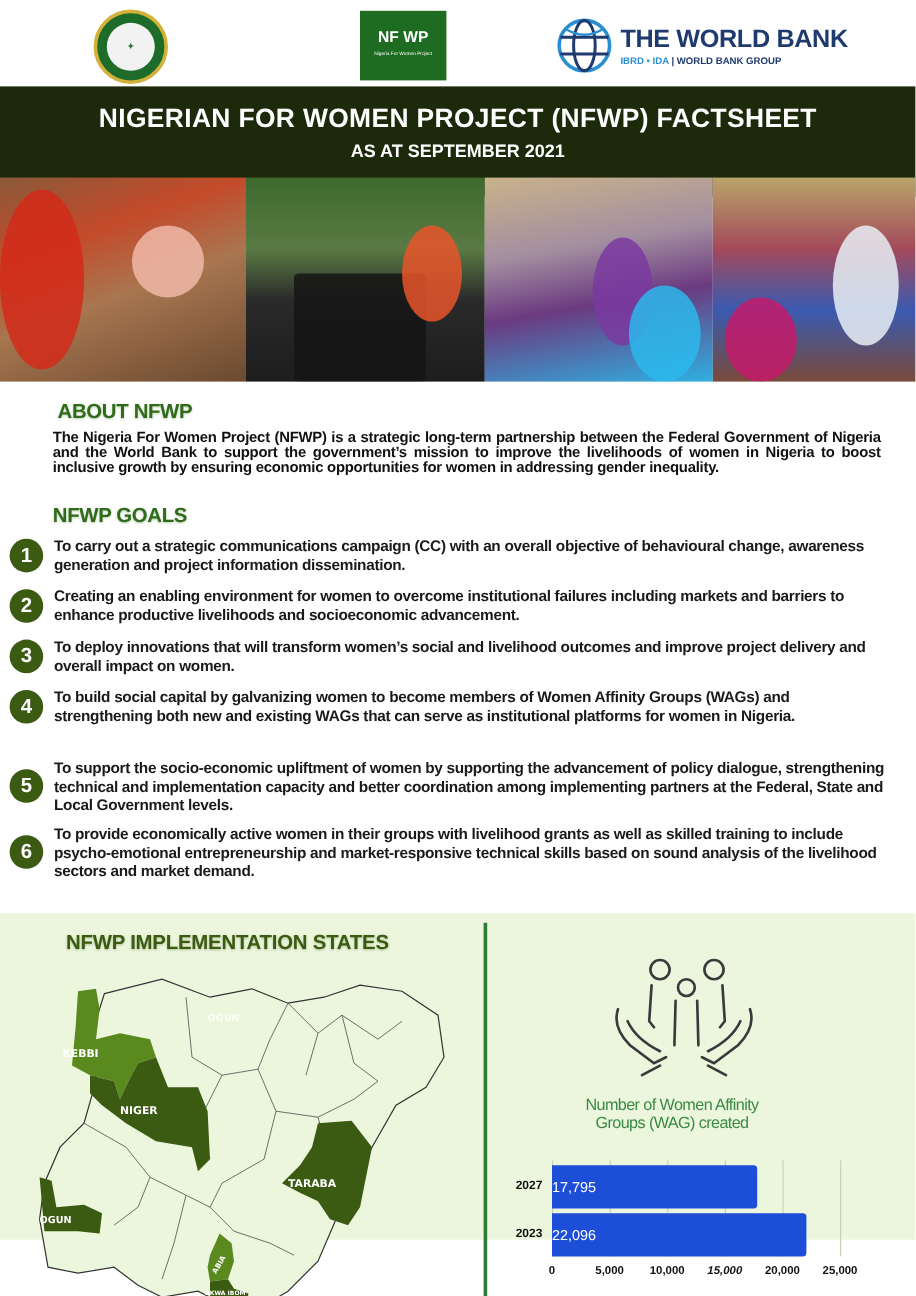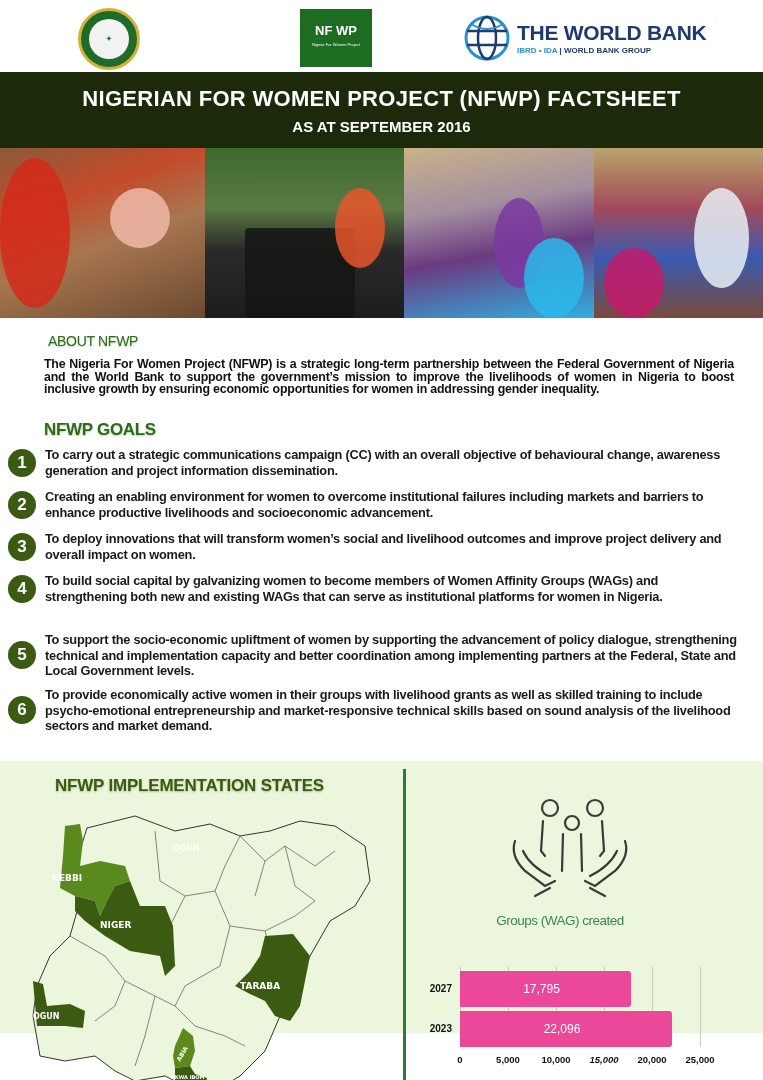--- a/index.html
+++ b/index.html
@@ -18,35 +18,35 @@
   .title-band { position: absolute; left: 0; top: 72px; width: 763px; height: 92px; background: #1c2a0b; color: #fff; text-align:center; }
   .title-main { font-size: 22px; font-weight: bold; margin-top: 14px; letter-spacing: 0.3px; }
   .title-sub { font-size: 15px; font-weight: bold; margin-top: 6px; }
   .photos { position: absolute; left: 0; top: 148px; width: 763px; height: 170px; display:flex; }
   .photo { height: 170px; position: relative; overflow:hidden; }
   .p1 { width: 205px; background: linear-gradient(160deg, #8b5a3a 0%, #c44a2a 30%, #a87650 55%, #6b4a30 100%); }
   .p2 { width: 199px; background: linear-gradient(180deg, #3d6a2e 0%, #5a7a44 35%, #2a2a2a 60%, #1d1d1d 100%); }
   .p3 { width: 190px; background: linear-gradient(170deg, #c9b28a 0%, #a38ea0 35%, #6b3a80 60%, #2fb0e0 100%); }
   .p4 { width: 169px; background: linear-gradient(180deg, #b9a46a 0%, #a34a5a 35%, #3a5ab0 65%, #7a4a3a 100%); }
   .photo .blob { position:absolute; border-radius: 50%; opacity: 0.85; }
-  .about-h { position: absolute; left: 48px; top: 333px; font-size: 14px; font-weight: normal; color: #2f6b1a; text-shadow: 0 1px 2px rgba(47,107,26,0.35); letter-spacing: -0.3px; }
+  .about-h { position: absolute; left: 48px; top: 333px; font-size: 17px; font-weight: bold; color: #2f6b1a; text-shadow: 0 1px 2px rgba(47,107,26,0.35); letter-spacing: -0.3px; }
   .about-p { position: absolute; left: 44px; top: 358px; width: 690px; font-size: 12.4px; line-height: 12.5px; color: #111; font-weight: bold; text-align: justify; letter-spacing: -0.2px; }
   .goals-h { position: absolute; left: 44px; top: 420px; font-size: 17px; font-weight: bold; color: #2f6b1a; text-shadow: 0 1px 2px rgba(47,107,26,0.35); letter-spacing: -0.3px; }
   .goal { position: absolute; left: 8px; width: 730px; display:flex; align-items:center; }
   .goal .num { width: 28px; height: 28px; border-radius: 50%; background: #3b5a12; color: #fff; font-weight: bold; font-size: 17px; display:flex; align-items:center; justify-content:center; flex-shrink: 0; }
   .goal .txt { margin-left: 9px; font-size: 12.8px; line-height: 15.5px; color: #1a1a1a; font-weight: bold; letter-spacing: -0.25px; }
   .bottom { position: absolute; left: 0; top: 761px; width: 763px; height: 272px; background: #ebf6dc; }
   .divider { position: absolute; left: 403px; top: 8px; width: 3px; height: 327px; background: #2f7a36; }
   .map-h { position: absolute; left: 55px; top: 15px; font-size: 17px; font-weight: bold; color: #3b5a12; text-shadow: 0 1px 2px rgba(59,90,18,0.35); letter-spacing: -0.2px; }
   .map { position: absolute; left: 25px; top: 45px; width: 350px; height: 290px; }
   .icon-fam { position: absolute; left: 505px; top: 35px; width: 130px; height: 105px; }
   .wag-title { position: absolute; left: 440px; top: 152px; width: 240px; text-align:center; font-size: 13.5px; color: #3a8a46; line-height: 15px; letter-spacing: -0.5px; }
   .chart { position: absolute; left: 420px; top: 200px; width: 320px; height: 110px; }
   .bar-label { position:absolute; left: 0; width: 32px; font-size: 10px; font-weight: bold; color: #111; text-align:right; }
-  .bar { position:absolute; left: 40px; height: 36px; background: #ec4899; border-radius: 0 3px 3px 0; color:#fff; font-size: 12px; display:flex; align-items:center; justify-content:center; padding-right: 8px; }
+  .bar { position:absolute; left: 40px; height: 36px; background: #1d4ed8; border-radius: 0 3px 3px 0; color:#fff; font-size: 12px; display:flex; align-items:center; justify-content:flex-start; padding-right: 8px; }
   .gridline { position:absolute; top: 6px; width: 1px; height: 80px; background: #c5d2b8; }
   .tick { position:absolute; top: 93px; font-size: 9.5px; font-weight: bold; color: #111; transform: translateX(-50%); }
 </style>
 </head>
 <body>
 
 <div class="logos">
   <div class="seal">
     <div class="seal-inner">✦</div>
   </div>
@@ -66,21 +66,21 @@
       <div class="wb-sub">
         <span class="ibrd">IBRD • IDA</span>
         <span>| WORLD BANK GROUP</span>
       </div>
     </div>
   </div>
 </div>
 
 <div class="title-band">
   <div class="title-main">NIGERIAN FOR WOMEN PROJECT (NFWP) FACTSHEET</div>
-  <div class="title-sub">AS AT SEPTEMBER 2016</div>
+  <div class="title-sub">AS AT SEPTEMBER 2021</div>
 </div>
 
 <div class="photos">
   <div class="photo p1">
     <div class="blob" style="left:0;top:10px;width:70px;height:150px;background:#d22a1a;"></div>
     <div class="blob" style="left:110px;top:40px;width:60px;height:60px;background:#f0b8a8;"></div>
   </div>
   <div class="photo p2">
     <div class="blob" style="left:40px;top:80px;width:110px;height:90px;background:#151515;border-radius:4px;"></div>
     <div class="blob" style="left:130px;top:40px;width:50px;height:80px;background:#e8552a;"></div>
@@ -162,20 +162,21 @@
     <circle cx="90" cy="12" r="8"></circle>
     <circle cx="67" cy="27" r="7"></circle>
     <path d="M38 25 L36 55 L40 60 M97 25 L99 55 L95 60"></path>
     <path d="M58 38 L57 75 M76 38 L77 75"></path>
     <path d="M10 45 Q5 60 20 75 L40 90 L50 85 M18 55 Q25 70 45 80"></path>
     <path d="M120 45 Q125 60 110 75 L90 90 L80 85 M112 55 Q105 70 85 80"></path>
     <path d="M30 100 L45 92 M100 100 L85 92"></path>
   </svg>
 
   <div class="wag-title">
+    <div>Number of Women Affinity</div>
     <div>Groups (WAG) created</div>
   </div>
 
   <div class="chart">
     <div class="gridline" style="left:40px;"></div>
     <div class="gridline" style="left:88px;"></div>
     <div class="gridline" style="left:136px;"></div>
     <div class="gridline" style="left:184px;"></div>
     <div class="gridline" style="left:232px;"></div>
     <div class="gridline" style="left:280px;"></div>

